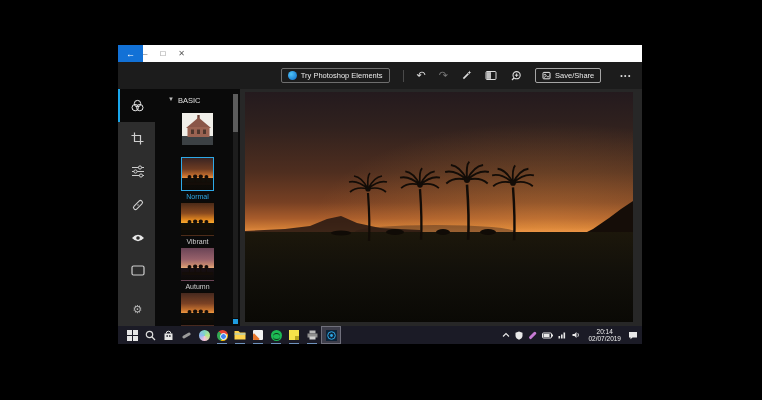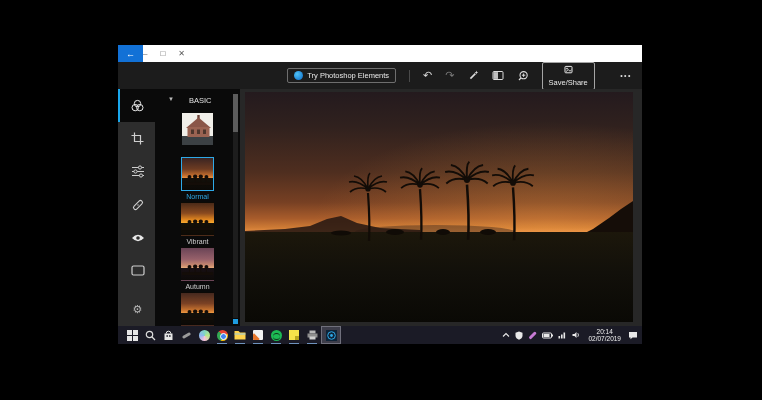--- a/index.html
+++ b/index.html
@@ -42,21 +42,21 @@
   .rail { width:37px; background:#2d2d2d; display:flex; flex-direction:column; }
   .rail-item { height:33px; display:flex; align-items:center; justify-content:center;
                cursor:pointer; border-left:2px solid transparent; }
   .rail-item.selected { background:#0a0a0a; border-left:2px solid #1aa7ec; }
   .rail-spacer { flex:1; }
   .rail-item.gear { font-size:11px; color:#b5b5b5; }
 
   
   .filters { width:85px; background:#0a0a0a; position:relative; overflow:hidden;
              padding-top:7px; }
-  .filters-header { display:flex; align-items:flex-start; gap:15px; padding-left:13px;
+  .filters-header { display:flex; align-items:flex-start; gap:4px; padding-left:13px;
                     color:#e0e0e0; font-size:7.5px; cursor:pointer; }
   .chev { font-size:6px; color:#bbb; }
   .filter-list { margin-top:7px; display:flex; flex-direction:column; align-items:center; }
   .filter-item { display:flex; flex-direction:column; align-items:center; cursor:pointer; }
   .thumb { width:33px; height:34px; position:relative; overflow:hidden; border:1px solid transparent; }
   .filter-item.selected .thumb { border:1px solid #2ea9e8; }
   .thumb-label { min-height:11px; font-size:7px; color:#cfcfcf; line-height:11px; }
   .filter-item.selected .thumb-label { color:#2ea9e8; }
   .g-normal  { background:linear-gradient(#3a2422 0%, #6e3c22 35%, #c06c2e 54%, #e08a3c 61%, #14100a 62%, #0b0906 100%); }
   .g-vibrant { background:linear-gradient(#4a2a18 0%, #8a4a1f 32%, #e0861f 52%, #f5a52d 61%, #141007 62%, #0c0a05 100%); }
@@ -145,21 +145,21 @@
         </svg>
       </span>
       <span class="tb-svg">
         <svg width="12" height="12" viewBox="0 0 12 12">
           <circle cx="6.6" cy="5.2" r="3.6" fill="none" stroke="#dcdcdc" stroke-width="1.1"></circle>
           <line x1="4.9" y1="5.2" x2="8.3" y2="5.2" stroke="#dcdcdc" stroke-width="1"></line>
           <line x1="6.6" y1="3.5" x2="6.6" y2="6.9" stroke="#dcdcdc" stroke-width="1"></line>
           <line x1="3.9" y1="8" x2="2" y2="10" stroke="#dcdcdc" stroke-width="1.2"></line>
         </svg>
       </span>
-      <div class="pill-btn" style="border-color:#a5a5a5;flex-direction:column;">
+      <div class="pill-btn" style="border-color:#a5a5a5;">
         <svg width="9" height="9" viewBox="0 0 9 9">
           <rect x="1" y="1.4" width="7" height="6.4" rx="0.8" fill="none" stroke="#e8e8e8" stroke-width="1"></rect>
           <circle cx="3" cy="3.6" r="0.8" fill="#e8e8e8"></circle>
           <path d="M2 6.6 L4.2 4.6 L6 6.2 L7.4 5" fill="none" stroke="#e8e8e8" stroke-width="0.9"></path>
         </svg>
         <span>Save/Share</span>
       </div>
     </div>
     <div class="more-dots">•••</div>
   </div>

